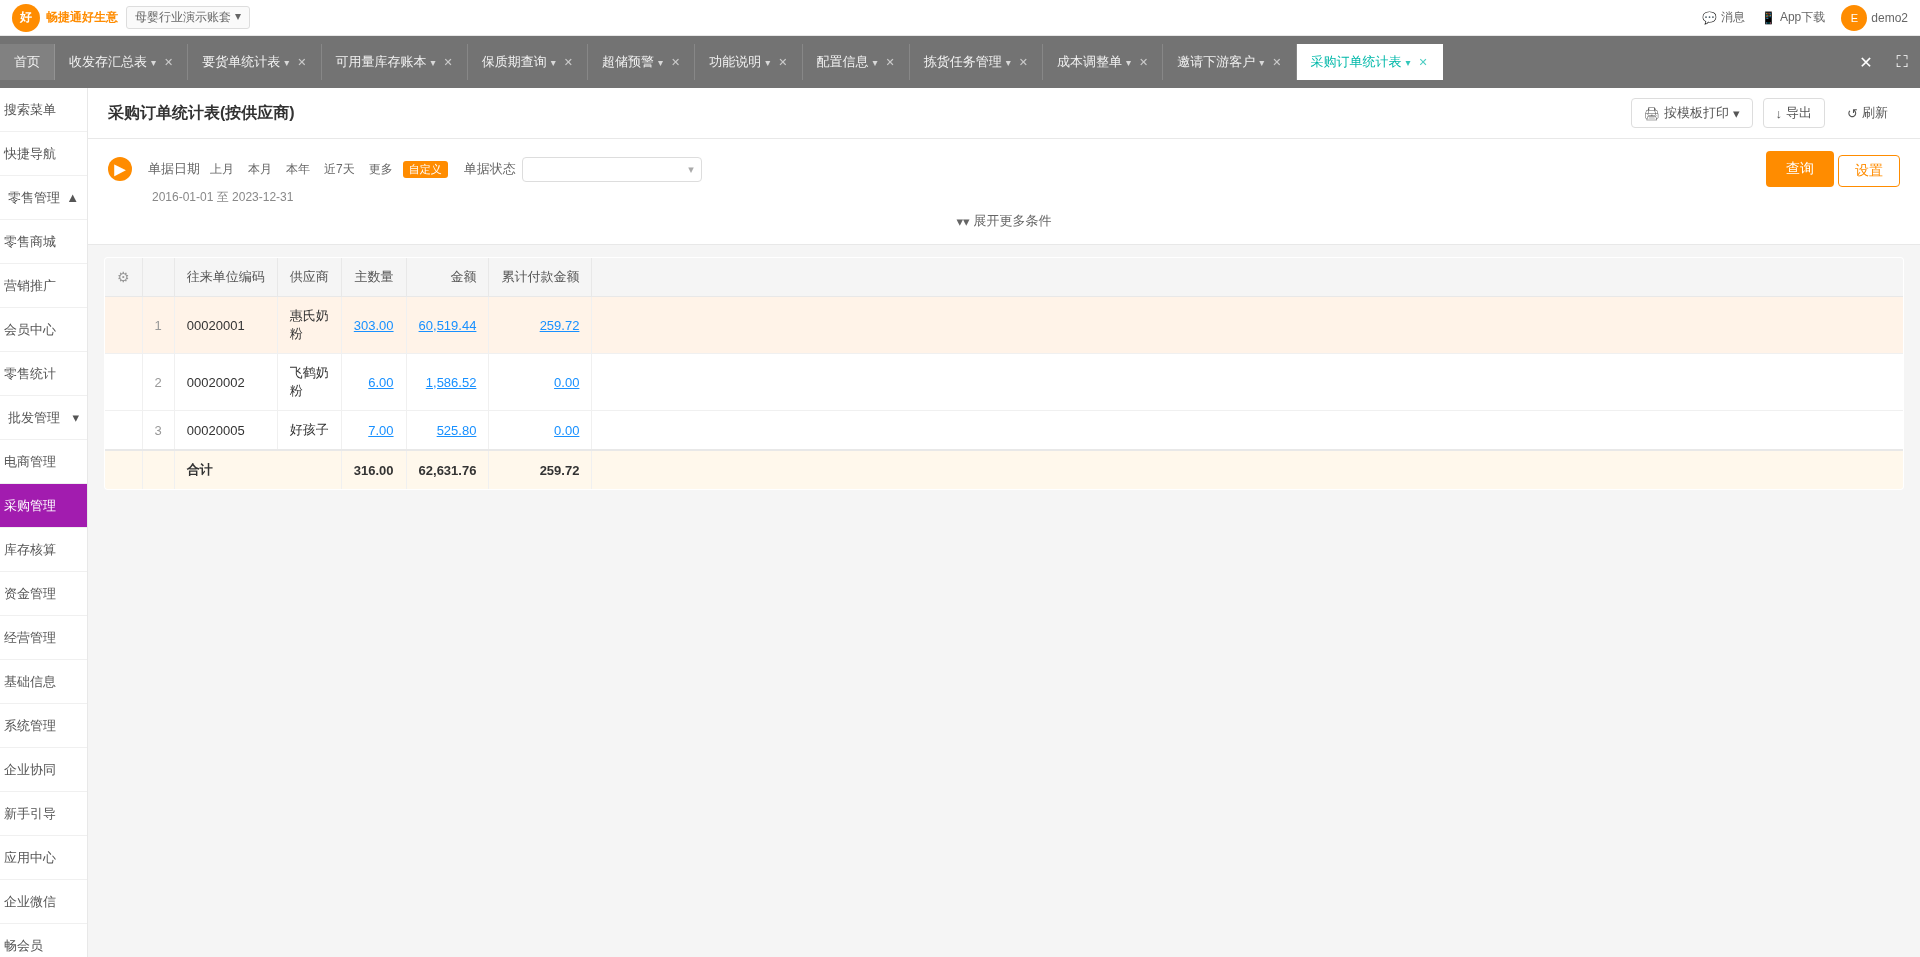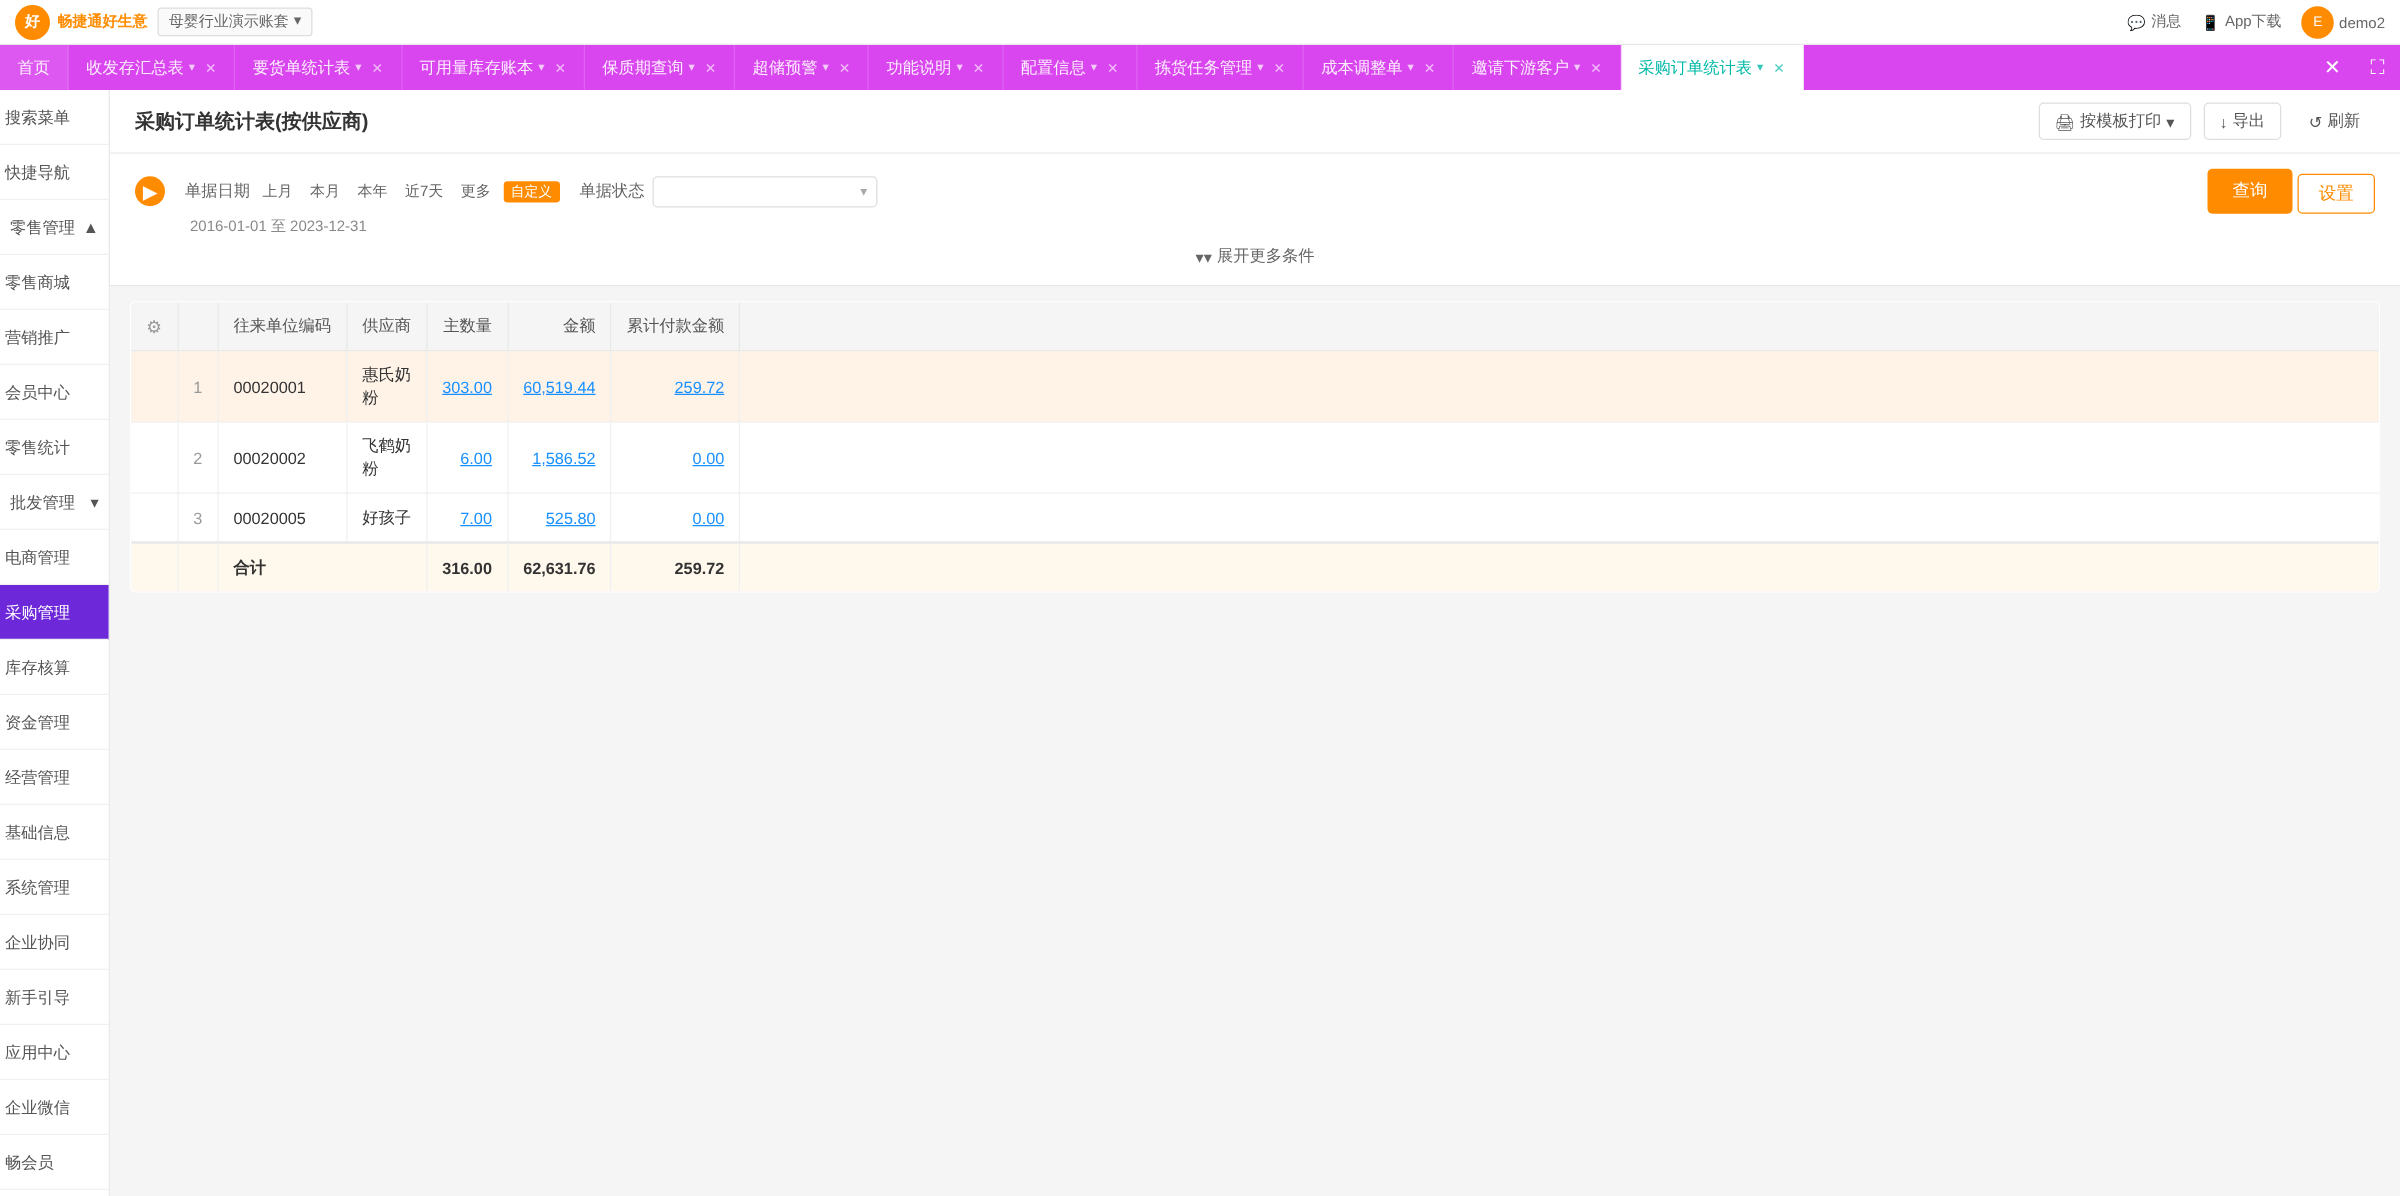--- a/index.html
+++ b/index.html
@@ -10,34 +10,34 @@
     .top-bar-left { display: flex; align-items: center; gap: 8px; }
     .logo-area { display: flex; align-items: center; gap: 6px; }
     .logo-icon { width: 28px; height: 28px; background: #ff8c00; border-radius: 50%; display: flex; align-items: center; justify-content: center; color: white; font-size: 12px; font-weight: bold; }
     .logo-text { font-size: 12px; color: #ff8c00; font-weight: bold; }
     .workspace-selector { display: flex; align-items: flex-start; gap: 4px; font-size: 12px; color: #666; cursor: pointer; padding: 2px 8px; border: 1px solid #ddd; border-radius: 3px; background: #fafafa; }
     .top-bar-right { display: flex; align-items: center; gap: 16px; }
     .top-bar-action { display: flex; align-items: center; gap: 4px; font-size: 12px; color: #666; cursor: pointer; }
     .user-avatar { width: 26px; height: 26px; border-radius: 50%; background: #ff8c00; display: flex; align-items: center; justify-content: center; color: white; font-size: 11px; }
 
     
-    .nav-tabs { background: #d946ef; height: 36px; display: flex; align-items: center; padding: 0 0 0 0; overflow: hidden; }
+    .nav-tabs { background: #737373; height: 52px; display: flex; align-items: center; padding: 0 0 0 0; overflow: hidden; }
     .nav-tab { height: 36px; display: flex; align-items: center; padding: 0 14px; font-size: 13px; color: rgba(255,255,255,0.9); cursor: pointer; white-space: nowrap; gap: 4px; border-right: 1px solid rgba(255,255,255,0.15); }
     .nav-tab.home { background: rgba(255,255,255,0.1); }
     .nav-tab.active { background: #fff; color: #00b8a9; font-weight: 500; }
     .nav-tab .close-x { font-size: 11px; opacity: 0.7; margin-left: 4px; }
     .nav-tab .arrow-down { font-size: 10px; opacity: 0.8; }
     .nav-tabs-end { margin-left: auto; display: flex; align-items: center; gap: 0; }
     .nav-end-btn { width: 36px; height: 36px; display: flex; align-items: center; justify-content: center; color: white; cursor: pointer; font-size: 16px; }
 
     
     .layout { display: flex; height: calc(957px - 72px); }
     .sidebar { width: 88px; background: #fff; border-right: 1px solid #e8e8e8; display: flex; flex-direction: column; overflow-y: auto; }
     .sidebar-item { height: 44px; display: flex; align-items: center; font-size: 13px; color: #555; cursor: pointer; border-bottom: 1px solid #f0f0f0; padding: 0 4px; text-align: center; }
-    .sidebar-item.active { background: #6d28d9; color: #fff; }
+    .sidebar-item.active { background: #a21caf; color: #fff; }
     .sidebar-item.has-arrow { justify-content: space-between; padding: 0 8px; }
 
     
     .main-content { flex: 1; display: flex; flex-direction: column; overflow: hidden; background: #f5f5f5; }
 
     
     .page-header { background: #fff; padding: 10px 20px; border-bottom: 1px solid #e8e8e8; display: flex; align-items: center; justify-content: space-between; }
     .page-title { font-size: 16px; font-weight: 600; color: #333; }
     .page-actions { display: flex; align-items: center; gap: 10px; }
     .btn-print { display: flex; align-items: center; gap: 4px; padding: 5px 12px; border: 1px solid #ddd; border-radius: 4px; background: #fff; color: #555; cursor: pointer; font-size: 13px; }

